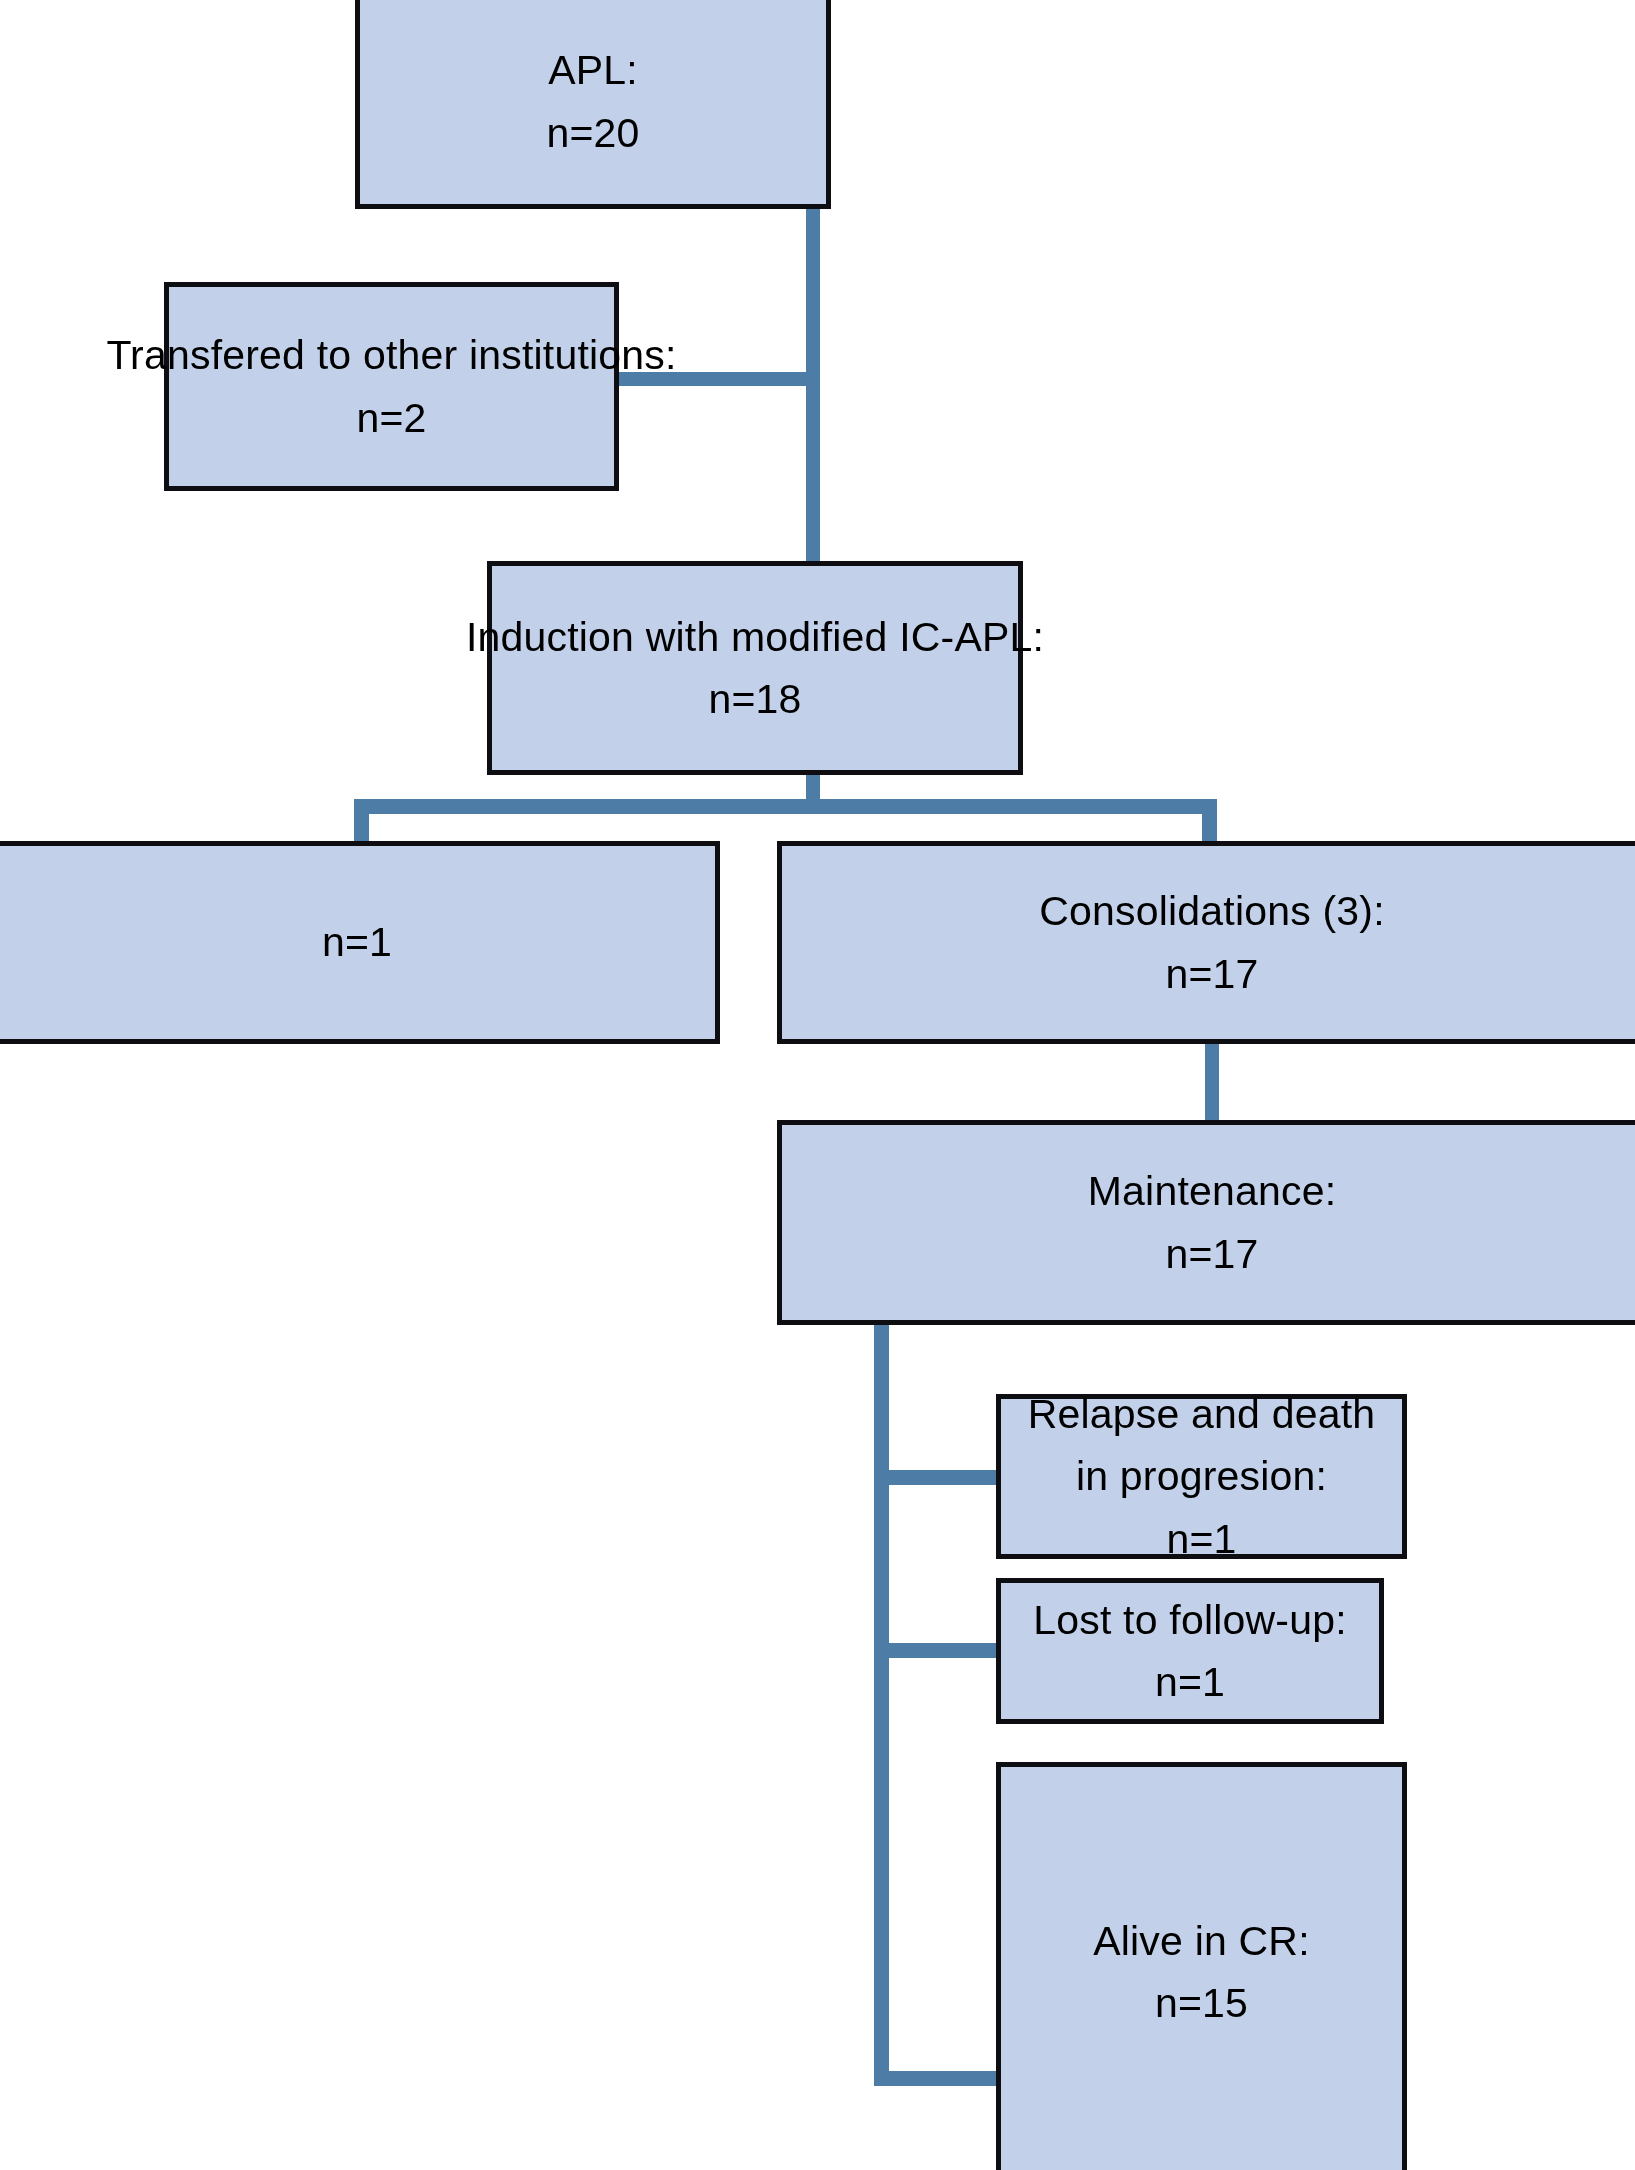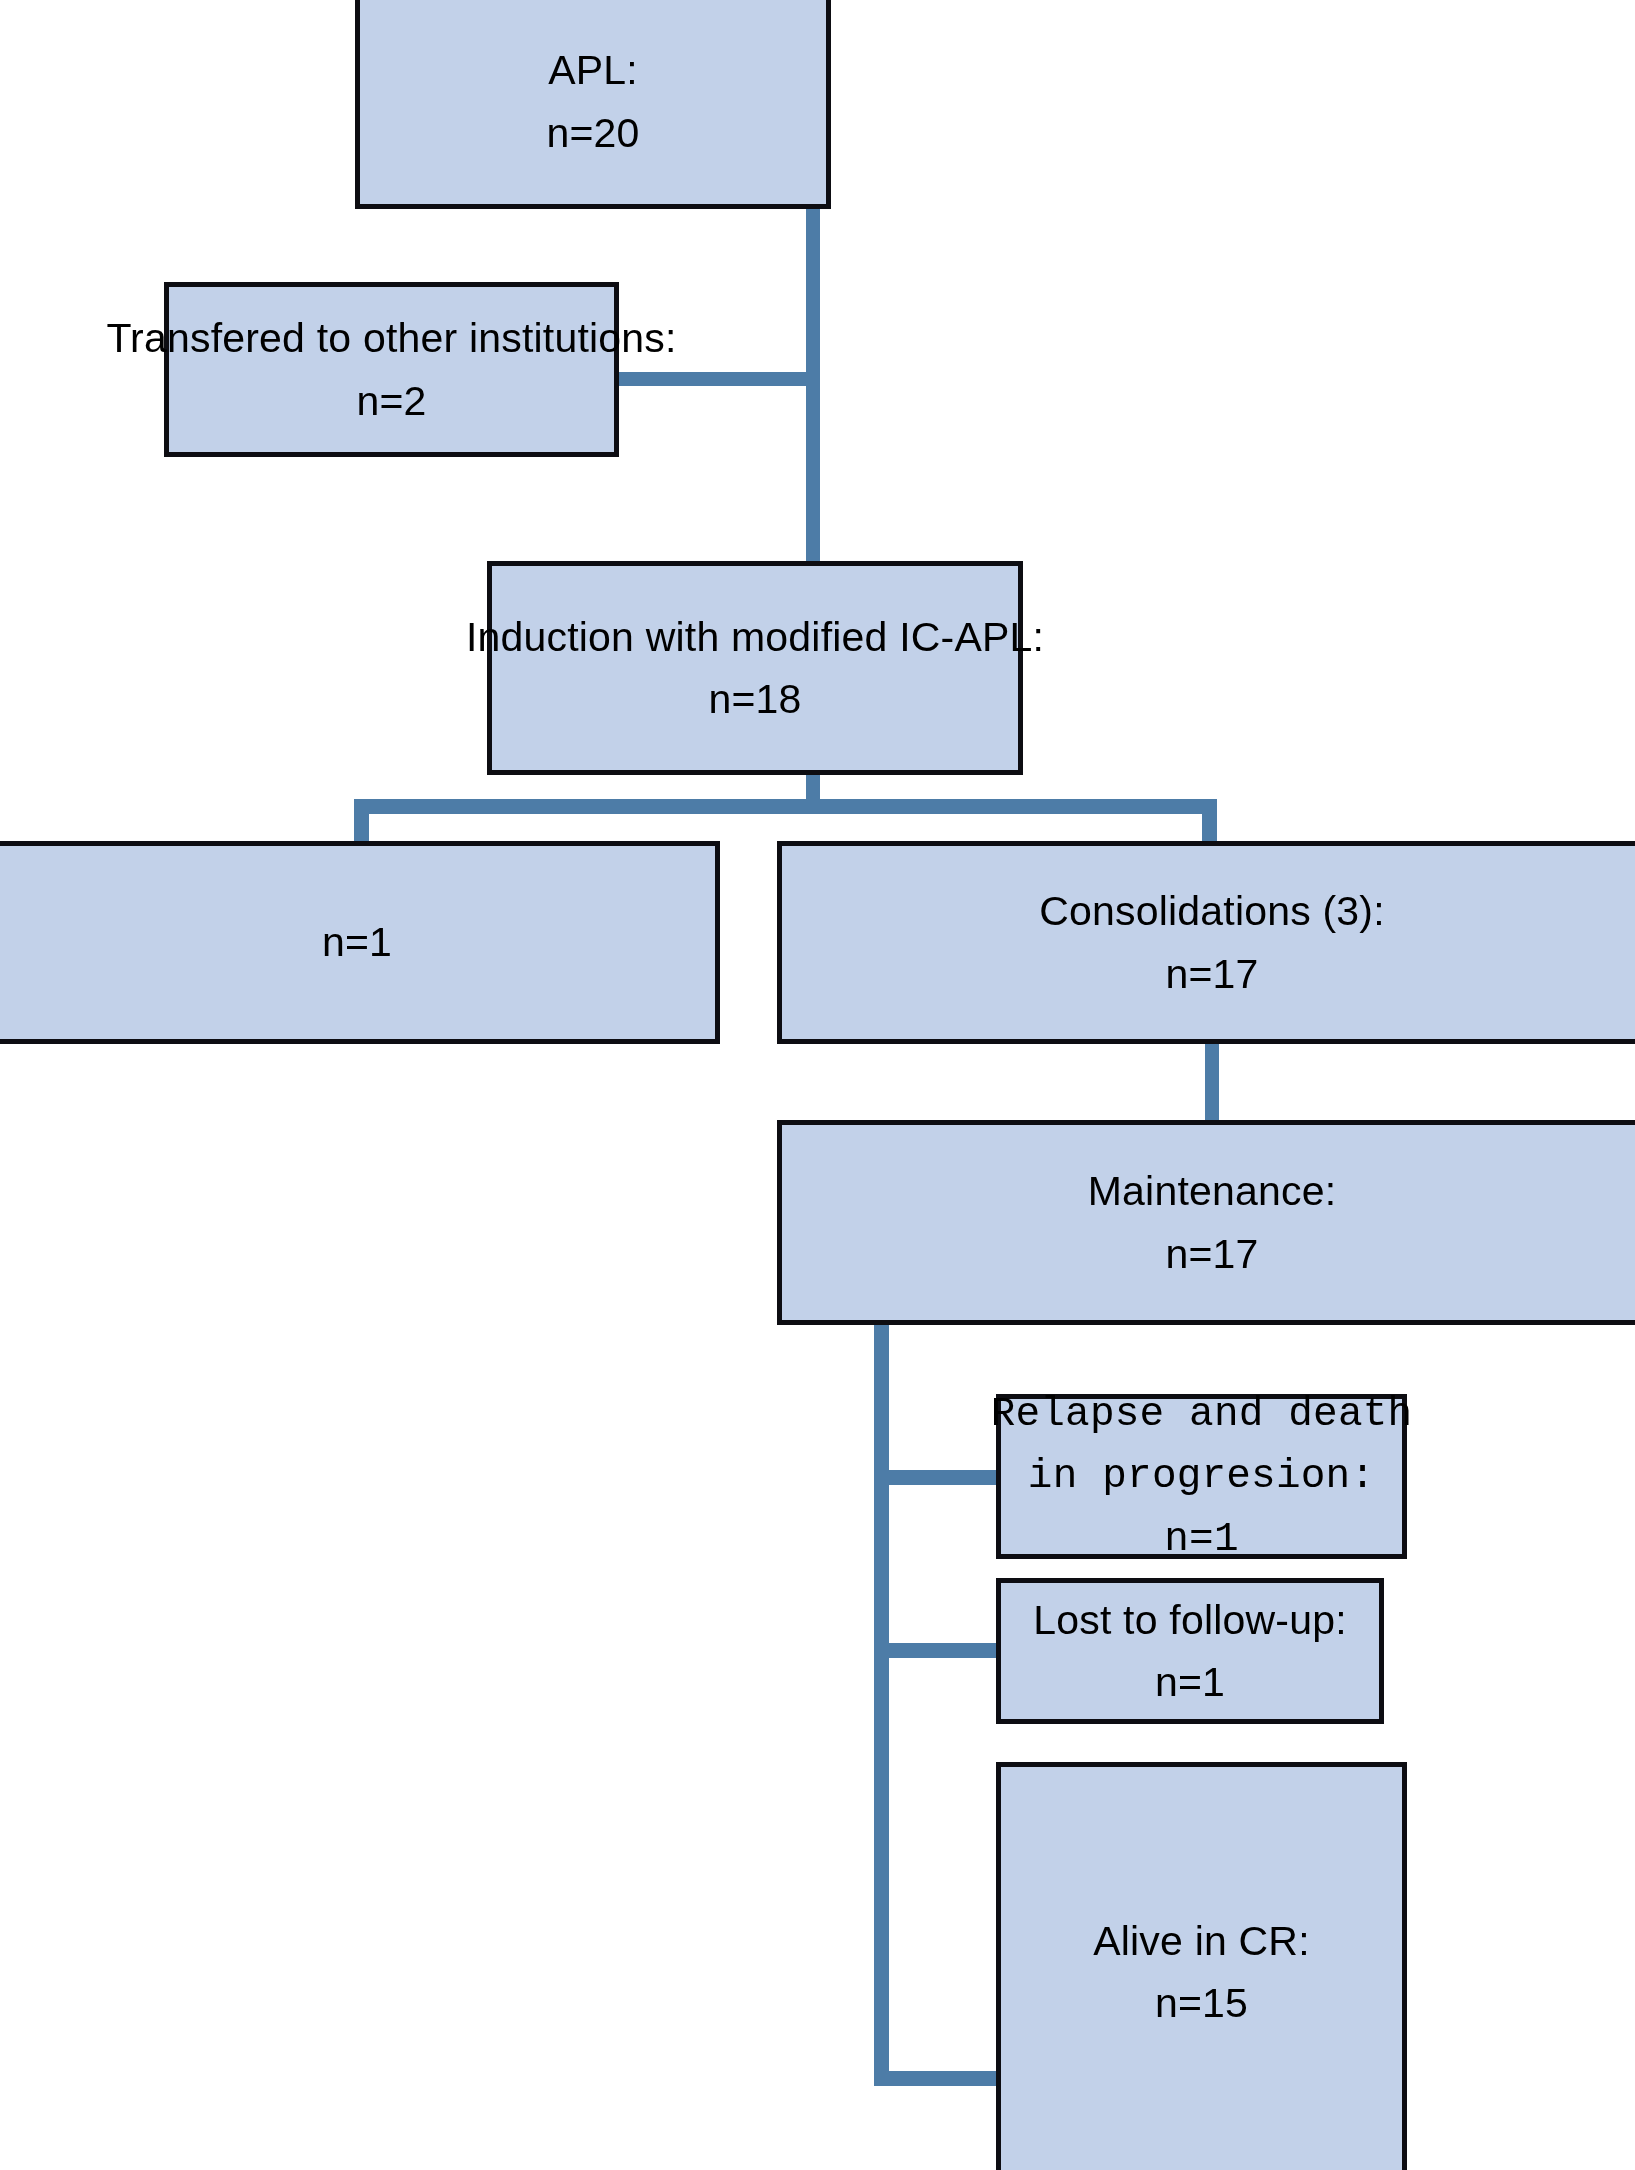--- a/index.html
+++ b/index.html
@@ -69,21 +69,21 @@
 
   <div class="conn" style="left:874px; top:1643px; width:128px; height:15px;"></div>
 
   <div class="conn" style="left:874px; top:2071px; width:128px; height:15px;"></div>
 
   <div class="node" style="left:355px; top:-6px; width:476px; height:215px;">
     <span class="line">APL:</span>
     <span class="line">n=20</span>
   </div>
 
-  <div class="node" style="left:164px; top:282px; width:455px; height:175px;">
+  <div class="node" style="left:164px; top:282px; width:455px; height:209px;">
     <span class="line">Transfered to other institutions:</span>
     <span class="line">n=2</span>
   </div>
 
   <div class="node" style="left:487px; top:561px; width:536px; height:214px;">
     <span class="line">Induction with modified IC-APL:</span>
     <span class="line">n=18</span>
   </div>
 
   <div class="node" style="left:-6px; top:841px; width:726px; height:203px;">
@@ -93,21 +93,21 @@
   <div class="node" style="left:777px; top:841px; width:870px; height:203px;">
     <span class="line">Consolidations (3):</span>
     <span class="line">n=17</span>
   </div>
 
   <div class="node" style="left:777px; top:1120px; width:870px; height:205px;">
     <span class="line">Maintenance:</span>
     <span class="line">n=17</span>
   </div>
 
-  <div class="node" style="left:996px; top:1394px; width:411px; height:165px;font-family:Liberation Mono, monospace;">
+  <div class="node" style="left:996px; top:1394px; width:411px; height:165px;">
     <span class="line">Relapse and death</span>
     <span class="line">in progresion:</span>
     <span class="line">n=1</span>
   </div>
 
   <div class="node" style="left:996px; top:1578px; width:388px; height:146px;">
     <span class="line">Lost to follow-up:</span>
     <span class="line">n=1</span>
   </div>
 

